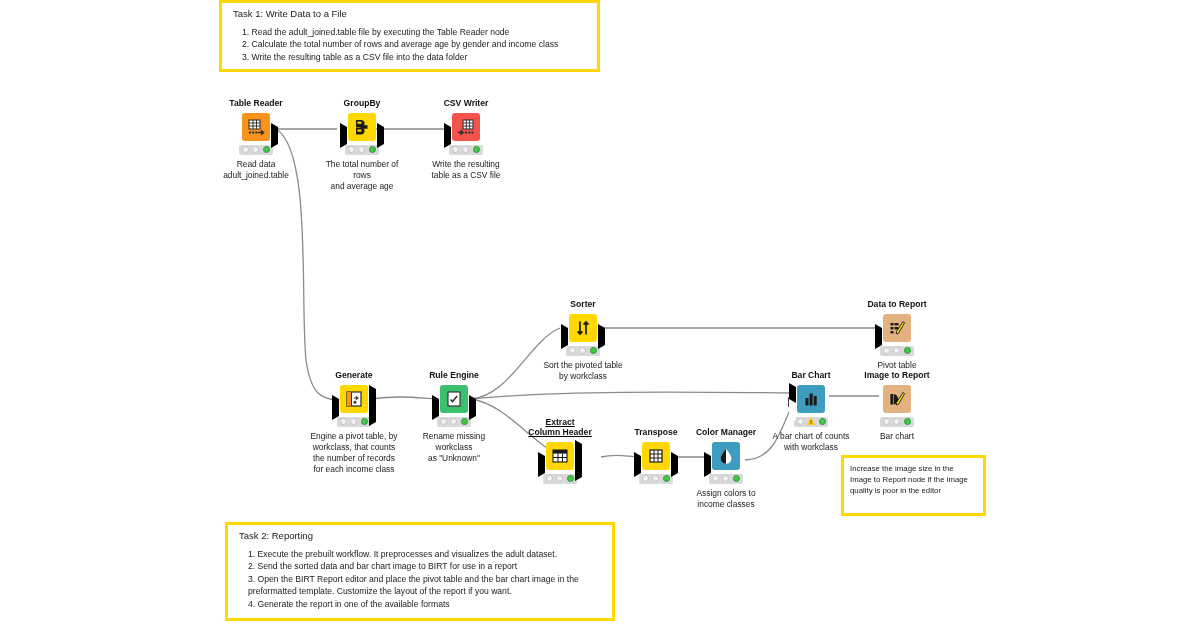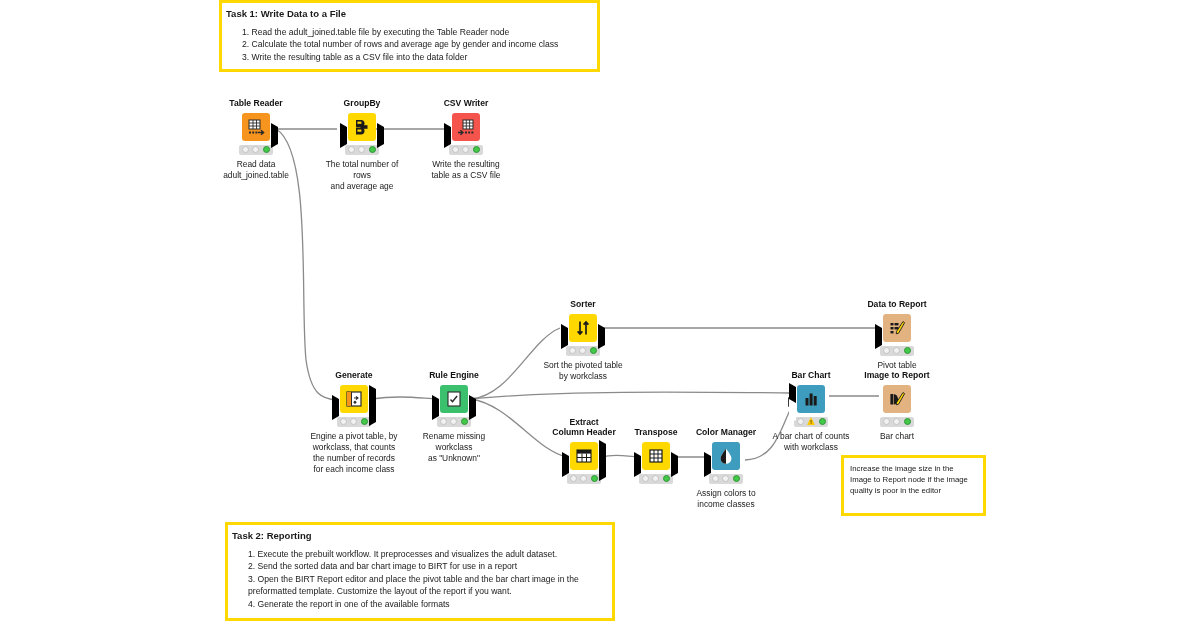--- a/index.html
+++ b/index.html
@@ -14,22 +14,22 @@
   svg.wires{position:absolute;left:0;top:0;width:1200px;height:630px;pointer-events:none;}
 
   
   .annot{
     position:absolute;
     background:#ffffff;
     border:3px solid #FFD800;
     box-sizing:border-box;
   }
   .annot .a-title{
-    font-size:9.5px;font-weight:bold;color:#1a1a1a;
-    padding:5px 7px 0 4px;line-height:1.25;
+    font-size:9.5px;font-weight:normal;color:#1a1a1a;
+    padding:5px 7px 0 11px;line-height:1.25;
   }
   .annot .a-body{
     font-size:8.6px;color:#1a1a1a;
     padding:6px 7px 5px 20px;line-height:1.45;
     white-space:pre-line;
   }
   .annot.plain .a-body{padding-top:6px;}
 
   
   .node{position:absolute;width:90px;margin-left:-45px;text-align:center;}
@@ -319,21 +319,21 @@
       </div>
     </div>
     <div class="n-status">
       <span class="dot"></span>
       <span class="dot"></span>
       <span class="dot green"></span>
     </div>
     <div class="n-desc">Pivot table</div>
   </div>
 
-  <div class="node" style="left:584px;top:418px;">
+  <div class="node" style="left:560px;top:418px;text-decoration:underline;">
     <div class="n-title">Extract
 Column Header</div>
     <div class="n-boxrow">
       <div class="n-box" style="background:#FFD800;">
         <span class="port in"><span class="tri"></span></span>
         <span class="port out" style="top:2px;"><span class="tri"></span></span>
         <span class="port out" style="top:18px;"><span class="tri"></span></span>
         <svg width="20" height="20" viewBox="0 0 20 20">
           <rect x="3" y="4" width="14" height="12" fill="#fff" stroke="#1a1a1a" stroke-width="1.1"></rect>
           <rect x="3" y="4" width="14" height="3.6" fill="#1a1a1a"></rect>

